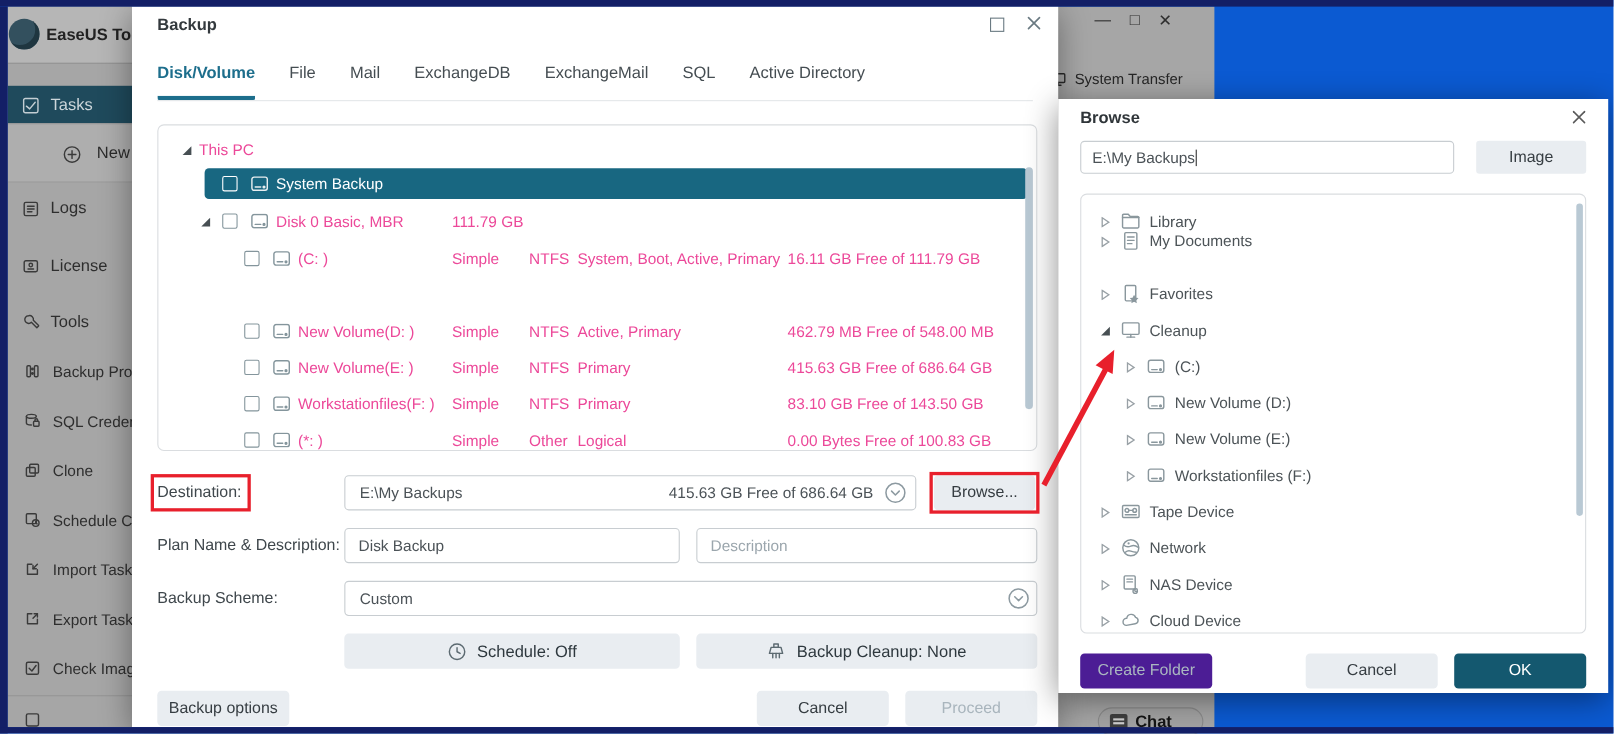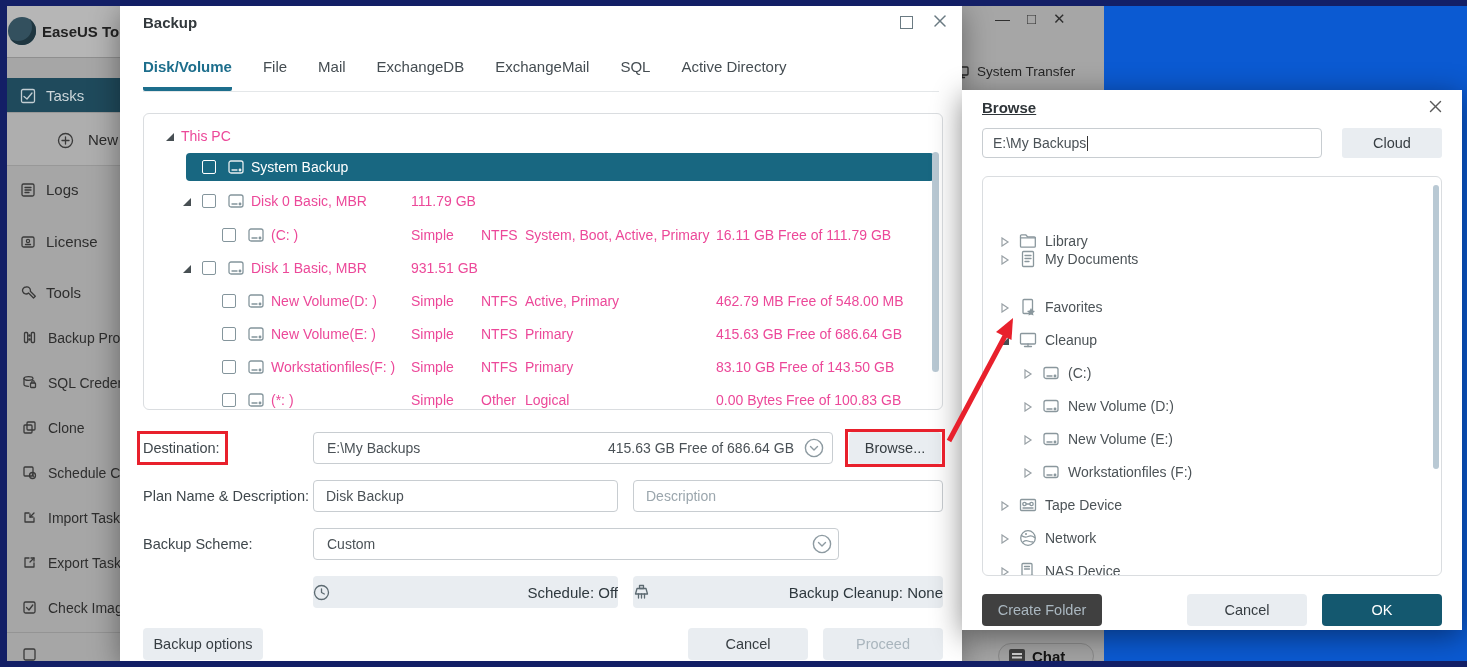--- a/index.html
+++ b/index.html
@@ -59,39 +59,39 @@
   .tree-scroll { left:788px; top:38px; width:7px; height:220px; background:#b9c9d4; border-radius:4px; }
 
   .flabel { left:23px; height:32px; line-height:32px; font-size:14.5px; color:#3f474c; white-space:nowrap; }
   .field { border:1px solid #c8cdd1; border-radius:4px; background:#fff; height:32px; font-size:14px; color:#4b5257; }
   .dest-drop { left:193px; top:426px; width:520px; display:flex; align-items:center; padding:0 8px 0 13px; }
   .dest-free { margin-left:auto; margin-right:10px; color:#4b5257; }
   .btn { background:#e9edf1; border-radius:4px; display:flex; align-items:center; justify-content:center; font-size:14.5px; color:#363d42; height:32px; cursor:default; }
   .browse-btn { left:729px; top:426px; width:92px; }
   input.field { padding:0 12px; outline:none; }
   input.field::placeholder { color:#9ba6ad; }
-  .scheme-drop { left:193px; top:522px; width:526px; display:flex; align-items:center; padding:0 6px 0 13px; }
-  .opt-btn { justify-content:space-between; gap:10px; font-size:15px; color:#2e383e; }
+  .scheme-drop { left:193px; top:522px; width:630px; display:flex; align-items:center; padding:0 6px 0 13px; }
+  .opt-btn { justify-content:center; gap:10px; font-size:15px; color:#2e383e; }
   .opt-icon { color:#5c6a71; }
   .proceed { color:#a9b5bd; }
 
   
   .wdlg { left:962px; top:90px; width:500px; height:540px; background:#fff; z-index:40; box-shadow:0 6px 28px rgba(0,0,0,.45); }
-  .wdlg-title { left:20px; top:9px; font-size:15px; font-weight:bold; color:#2f3539;text-decoration:underline; }
+  .wdlg-title { left:20px; top:9px; font-size:15px; font-weight:bold; color:#2f3539; }
   .wdlg-close { left:466px; top:9px; color:#5a5a5a; }
   .path-input { left:20px; top:38px; width:340px; height:30px; display:flex; align-items:center; padding-left:10px; }
   .caret { width:1px; height:15px; background:#333; margin-left:1px; }
   .goto-btn { left:380px; top:38px; width:100px; height:30px; border-radius:3px; }
   .btree { left:20px; top:86px; width:460px; height:400px; border:1px solid #dadde0; border-radius:6px; overflow:hidden; background:#fff; }
   .brow { position:absolute; left:0; width:458px; height:28px; line-height:28px; font-size:14px; color:#4c5357; }
-  .brow span { position:absolute; top:0; white-space:nowrap;margin-top:40px; }
+  .brow span { position:absolute; top:0; white-space:nowrap; }
   .brow .tico { top:5px; color:#8a979d; }
   .brow .exp, .brow .col { top:10px; }
   .btree-scroll { left:450px; top:8px; width:6px; height:284px; background:#b9c9d4; border-radius:3px; }
-  .cf-btn { left:20px; top:504px; width:120px; background:#404040; color:#aab7c0;text-align:right; }
+  .cf-btn { left:20px; top:504px; width:120px; background:#4c1d95; color:#aab7c0;text-align:right; }
   .bcancel { left:225px; top:504px; width:120px; }
   .ok-btn { left:360px; top:504px; width:120px; background:#14586f; color:#fff; }
 
   
   .redbox { border:3px solid #e8202c; z-index:55; }
   .frame { z-index:70; }
 </style>
 </head>
 <body>
 
@@ -316,37 +316,20 @@
               <line x1="4" y1="10" x2="9" y2="10"></line>
               <circle cx="12" cy="10" r="0.8" fill="currentColor"></circle>
             </svg>
           </span>
         <span style="left:127px">(C: )</span>
         <span style="left:267px">Simple</span>
         <span style="left:337px">NTFS</span>
         <span style="left:381px">System, Boot, Active, Primary</span>
         <span style="left:572px">16.11 GB Free of 111.79 GB</span>
       </div>
-      <div class="trow" style="top:140px">
-        <span class="exp" style="left:38px">
-            <svg width="10" height="10">
-              <polygon points="9,1 9,9 1,9" fill="#474f53"></polygon>
-            </svg>
-          </span>
-        <span class="cbx" style="left:58px"></span>
-        <span class="dico" style="left:84px">
-            <svg width="16" height="14" viewBox="0 0 16 14" class="ic">
-              <rect x="1" y="1" width="14" height="12" rx="2"></rect>
-              <line x1="4" y1="10" x2="9" y2="10"></line>
-              <circle cx="12" cy="10" r="0.8" fill="currentColor"></circle>
-            </svg>
-          </span>
-        <span style="left:107px">Disk 1 Basic, MBR</span>
-        <span style="left:267px">931.51 GB</span>
-      </div>
       <div class="trow" style="top:173px">
         <span class="cbx" style="left:78px"></span>
         <span class="dico" style="left:104px">
             <svg width="16" height="14" viewBox="0 0 16 14" class="ic">
               <rect x="1" y="1" width="14" height="12" rx="2"></rect>
               <line x1="4" y1="10" x2="9" y2="10"></line>
               <circle cx="12" cy="10" r="0.8" fill="currentColor"></circle>
             </svg>
           </span>
         <span style="left:127px">New Volume(D: )</span>
@@ -463,21 +446,21 @@
     <div class="abs wdlg-close">
       <svg width="15" height="15" viewBox="0 0 15 15" class="ic" style="stroke-width:1.4">
           <line x1="2.5" y1="2.5" x2="12.5" y2="12.5"></line>
           <line x1="12.5" y1="2.5" x2="2.5" y2="12.5"></line>
         </svg>
     </div>
     <div class="abs field path-input">
       <span>E:\My Backups</span>
       <span class="caret"></span>
     </div>
-    <div class="abs btn goto-btn">Cloud</div>
+    <div class="abs btn goto-btn">Image</div>
 
     <div class="abs btree">
       <div class="brow" style="top:10px">
         <span class="col" style="left:17px">
             <svg width="10" height="10">
               <polygon points="2,1 8,5 2,9" fill="none" stroke="#99a1a6" stroke-width="1.2"></polygon>
             </svg>
           </span>
         <span class="tico" style="left:36px">
             <svg width="18" height="18" viewBox="0 0 18 18" class="ic">

